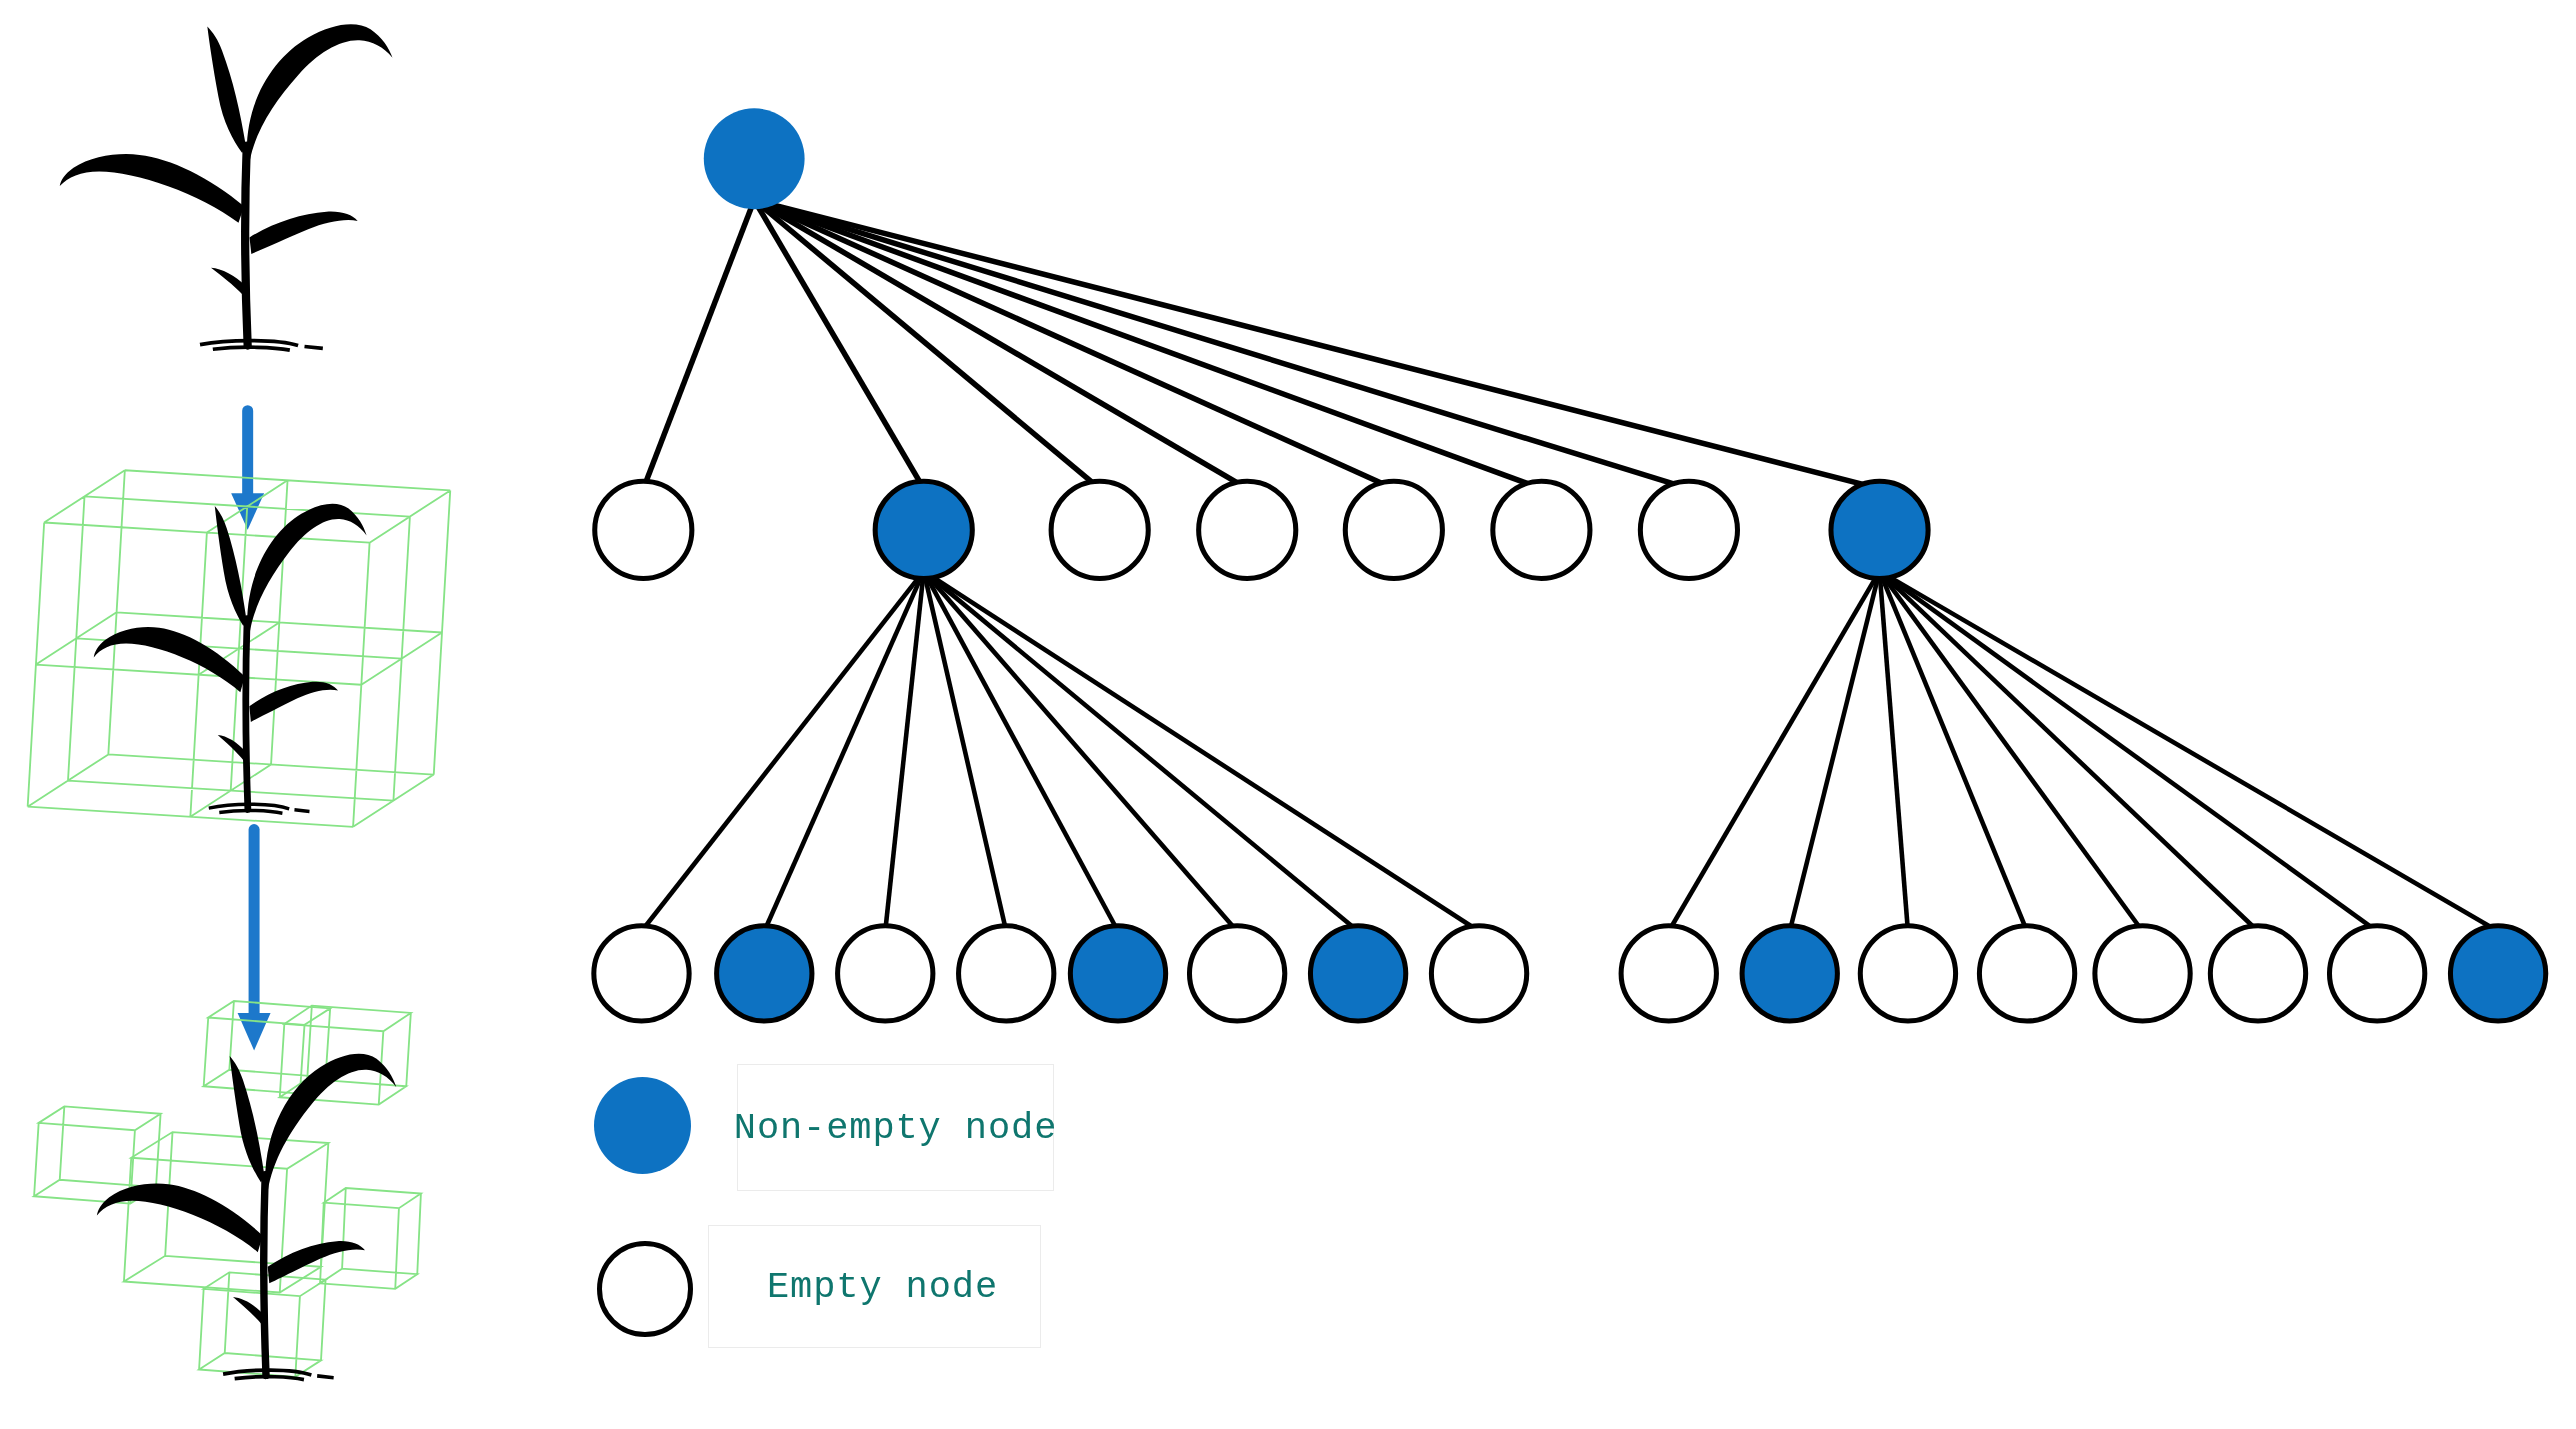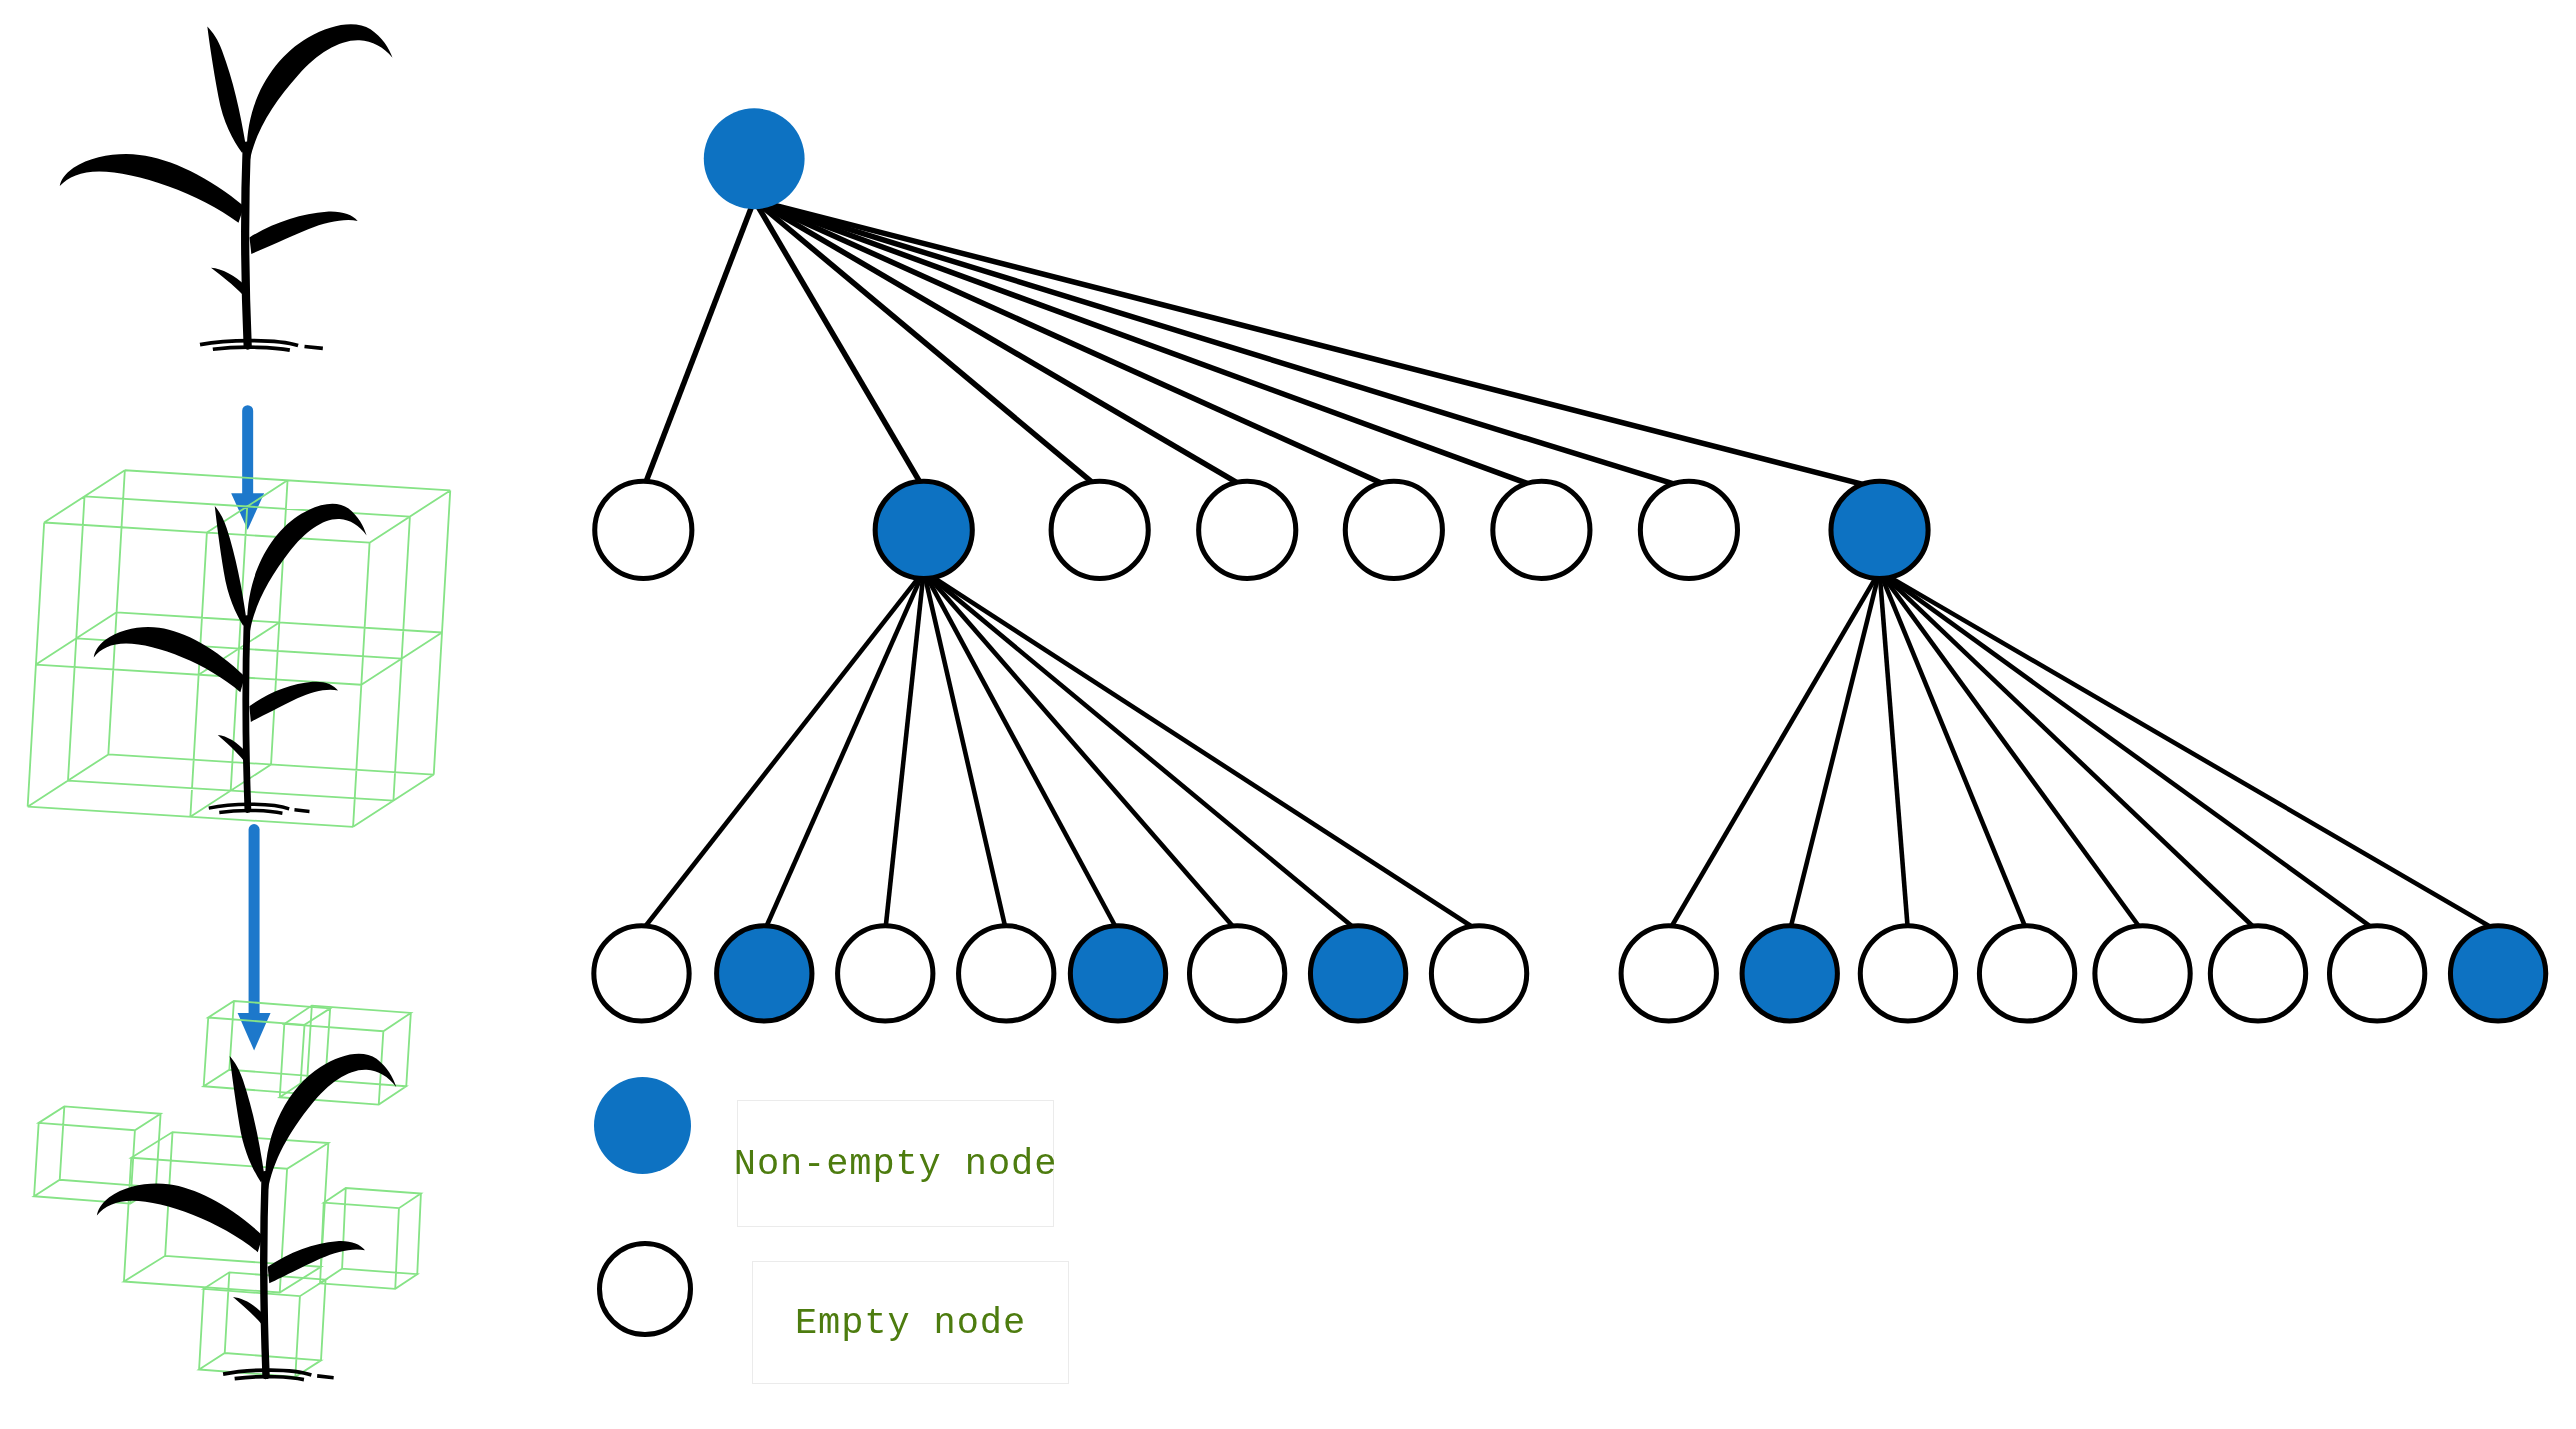--- a/index.html
+++ b/index.html
@@ -1,22 +1,22 @@
 <!DOCTYPE html>
 <html style="font-size:14.7px"><head>
 <meta charset="utf-8">
 <style>
   html,body{margin:0;padding:0;background:#fff;}
   #canvas{position:relative;width:2576px;height:1430px;background:#ffffff;overflow:hidden;
           font-family:"Liberation Sans",sans-serif;}
   svg{position:absolute;left:0;top:0;}
   .legend-box{position:absolute;border:0.9px solid #ebebeb;background:#ffffff;
               display:flex;align-items:center;justify-content:center;
-              font-family:"Liberation Mono",monospace;font-size:37px;color:#4d7c0f;
-              letter-spacing:0.9px;white-space:nowrap;margin-top:36px;}
+              font-family:"Liberation Mono",monospace;font-size:37px;color:#0f766e;
+              letter-spacing:0.9px;white-space:nowrap;}
   .legend-swatch{position:absolute;border-radius:50%;}
   .legend-swatch.full{background:#0d72c2;}
   .legend-swatch.empty{background:#ffffff;border:5.5px solid #000;}
 </style>
 </head>
 <body>
 
 <div id="canvas">
 
   <svg width="477" height="1430" viewBox="0 0 520 1560">
@@ -134,16 +134,16 @@
       <circle cx="2594" cy="1062" r="52" fill="#ffffff" stroke="#000000" stroke-width="5.5"></circle>
       <circle cx="2726" cy="1062" r="52" fill="#0d72c2" stroke="#000000" stroke-width="5.5"></circle>
       <circle cx="823" cy="173" r="55" fill="#0d72c2" stroke="none" stroke-width="0"></circle>
     </svg>
 
   <div>
     <div class="legend-swatch full" style="left:594px;top:1077px;width:97px;height:97px;"></div>
     <div class="legend-box" style="left:737px;top:1064px;width:315px;height:125px;">Non-empty node</div>
 
     <div class="legend-swatch empty" style="left:597px;top:1241px;width:86px;height:86px;"></div>
-    <div class="legend-box" style="left:752px;top:1225px;width:315px;height:121px;">Empty node</div>
+    <div class="legend-box" style="left:708px;top:1225px;width:315px;height:121px;padding-left:16px;">Empty node</div>
   </div>
 </div>
 
 
 </body></html>

